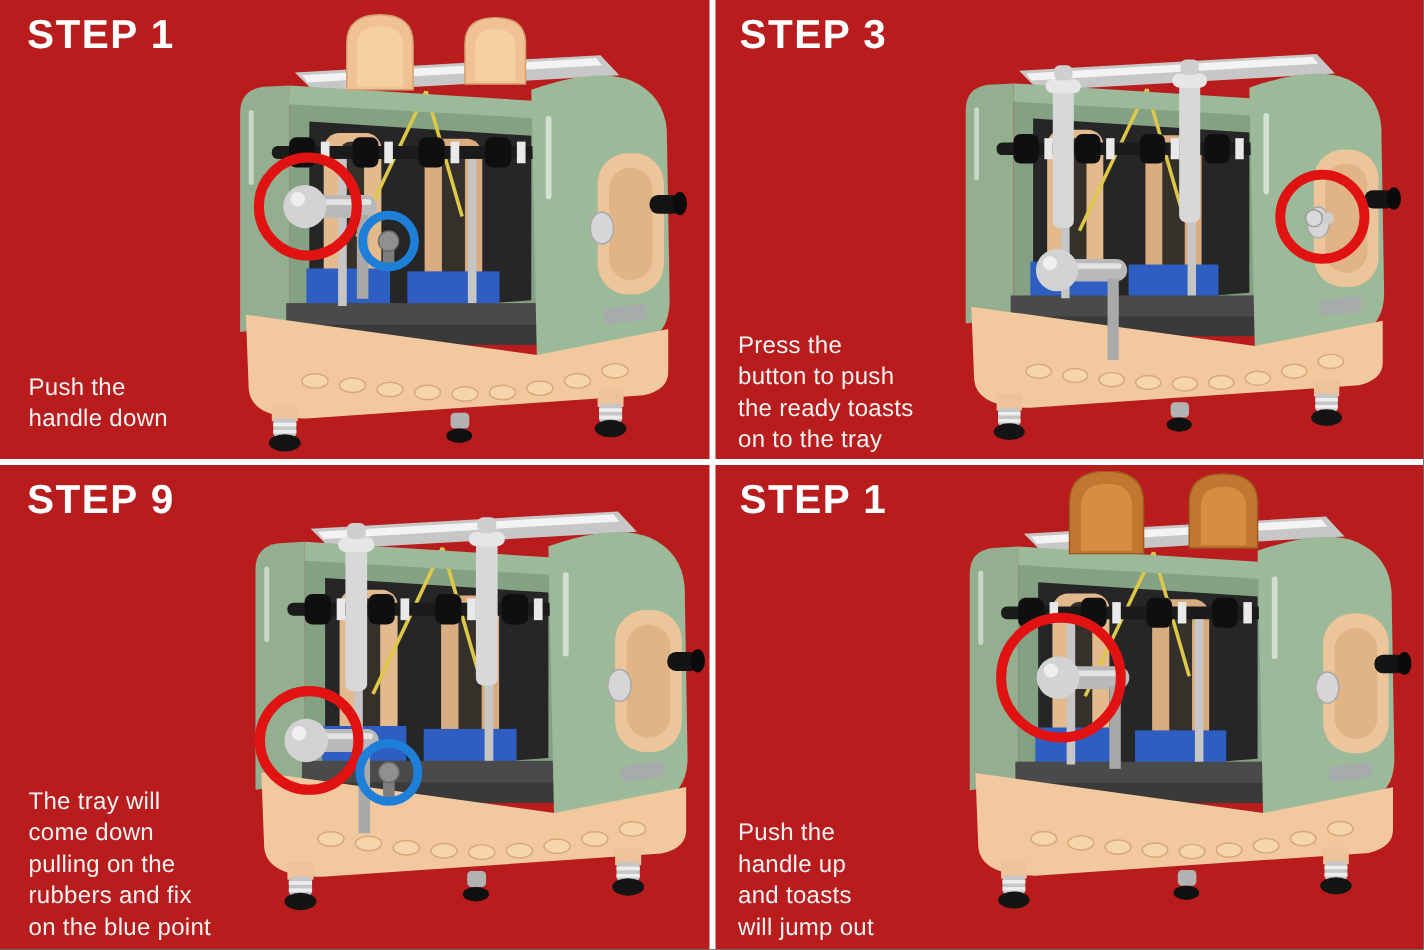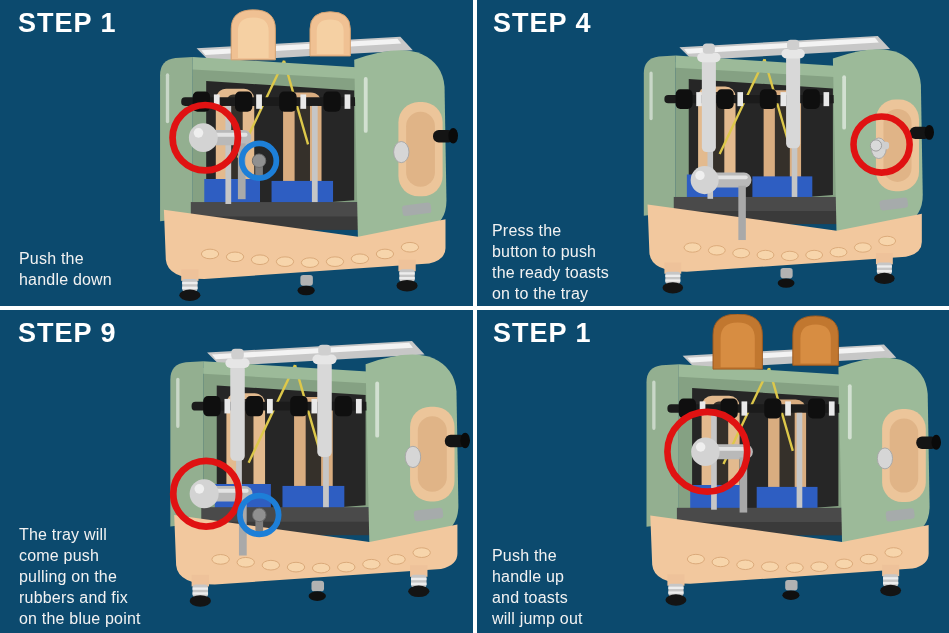--- a/index.html
+++ b/index.html
@@ -7,21 +7,21 @@
     position:relative;
     width:949px;height:633px;
     display:grid;
     grid-template-columns:473px 472px;
     grid-template-rows:306px 323px;
     gap:4px;
     background:#ffffff;
     font-family:"Liberation Sans", sans-serif;
     overflow:hidden;
   }
-  .panel{position:relative;background:#0c4a6e;overflow:hidden;}
+  .panel{position:relative;background:#b91c1c;overflow:hidden;}
   .step-title{
     position:absolute;left:18px;top:8px;margin:0;
     font-size:27px;font-weight:800;letter-spacing:1px;color:#fff;
   }
   .p3 .step-title,.p4 .step-title{left:16px;}
   .caption{
     position:absolute;margin:0;
     font-size:16px;line-height:1.32;color:#f2f2f2;
     white-space:pre-line;font-weight:500;letter-spacing:.2px;
   }
@@ -190,21 +190,21 @@
         <use href="#knob" transform="translate(95,137)"></use>
         <circle class="ann" cx="97" cy="137" r="34" stroke="#e01212"></circle>
         <circle class="ann ann-blue" cx="153" cy="161" r="18" stroke="#1d7fd8"></circle>
       </svg>
     </div>
     <p class="caption">Push the
 handle down</p>
   </section>
 
   <section class="panel p3">
-    <h2 class="step-title">STEP 4</h2>
+    <h2 class="step-title">STEP 3</h2>
     <div class="toaster">
       <svg viewBox="0 0 360 310">
         <use href="#toaster-body"></use>
         <use href="#plungers"></use>
         <use href="#knob" transform="translate(115,186)"></use>
         <use href="#side-button" transform="translate(302,148)"></use>
         <circle class="ann" cx="304" cy="148" r="30" stroke="#e01212"></circle>
       </svg>
     </div>
     <p class="caption">Press the
@@ -219,21 +219,21 @@
       <svg viewBox="0 0 360 310">
         <use href="#toaster-body"></use>
         <use href="#plungers"></use>
         <use href="#gray-pin" transform="translate(142,212)"></use>
         <use href="#knob" transform="translate(85,190)"></use>
         <circle class="ann" cx="87" cy="190" r="34" stroke="#e01212"></circle>
         <circle class="ann ann-blue" cx="142" cy="212" r="20" stroke="#1d7fd8"></circle>
       </svg>
     </div>
     <p class="caption">The tray will
-come push
+come down
 pulling on the
 rubbers and fix
 on the blue point</p>
   </section>
 
   <section class="panel p4">
     <h2 class="step-title">STEP 1</h2>
     <div class="toaster">
       <svg viewBox="0 0 360 310">
         <use href="#toaster-body"></use>

